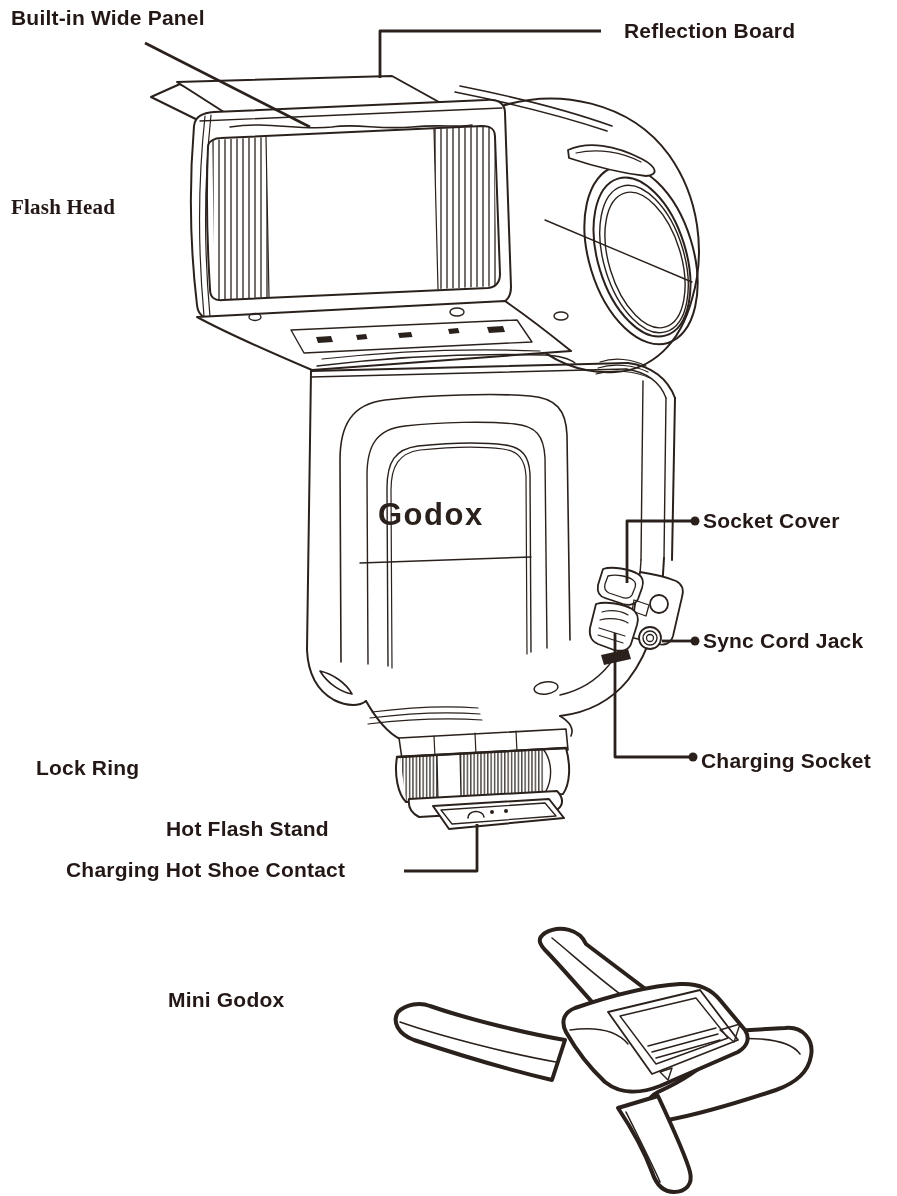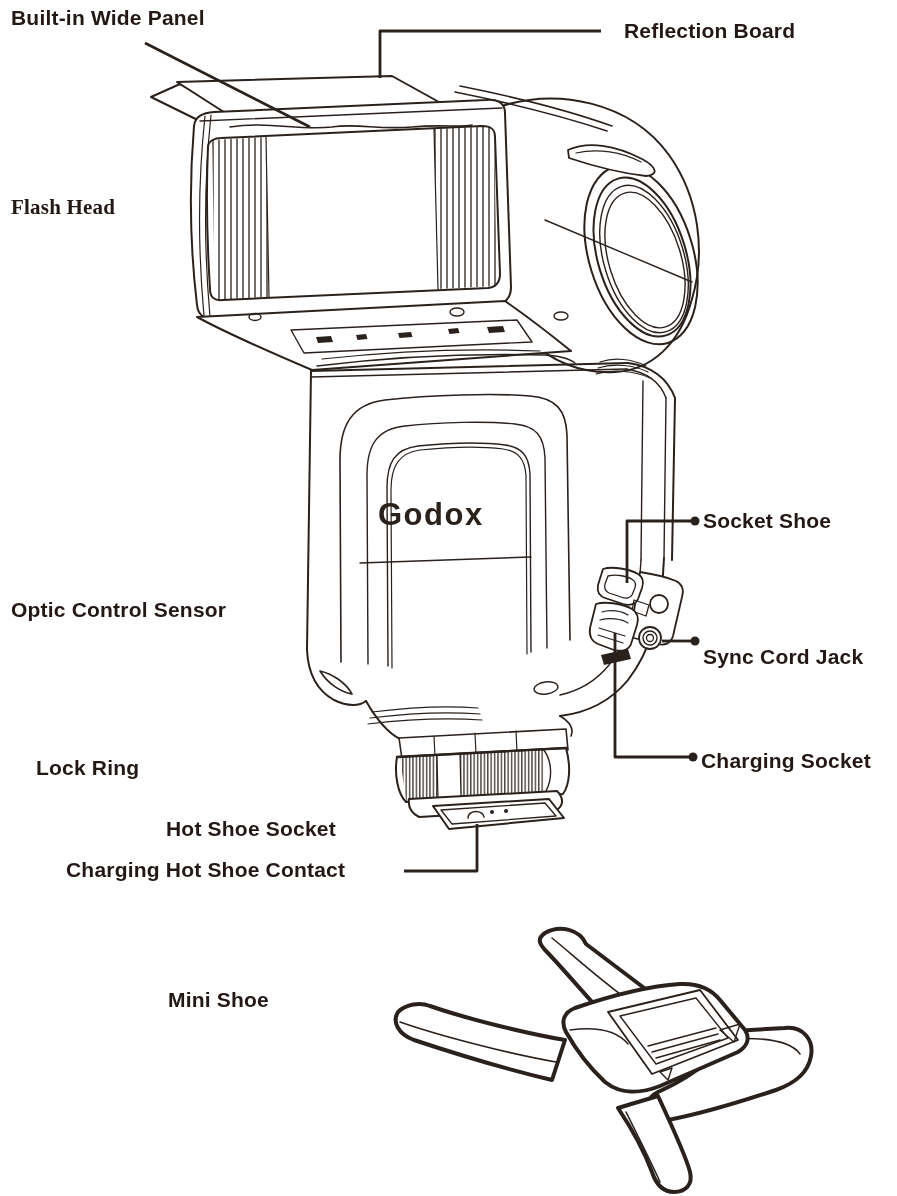--- a/index.html
+++ b/index.html
@@ -213,22 +213,21 @@
         <circle cx="695" cy="521" r="4.5"></circle>
         <circle cx="695" cy="641" r="4.5"></circle>
         <circle cx="693" cy="757" r="4.5"></circle>
       </g>
     </g>
   </svg>
 
   <div class="diagram-label" style="left:624px;top:18px;">Reflection Board</div>
   <div class="diagram-label" style="left:11px;top:5px;">Built-in Wide Panel</div>
   <div class="diagram-label" style="left:11px;top:194px;font-family:Liberation Serif, serif;">Flash Head</div>
-  <div class="diagram-label" style="left:703px;top:508px;">Socket Shoe</div>
-  <div class="diagram-label" style="left:11px;top:597px;">Optic Control Sensor</div>
-  <div class="diagram-label" style="left:703px;top:628px;margin-top:16px;">Sync Cord Jack</div>
+  <div class="diagram-label" style="left:703px;top:508px;">Socket Cover</div>
+  <div class="diagram-label" style="left:703px;top:628px;">Sync Cord Jack</div>
   <div class="diagram-label" style="left:701px;top:748px;">Charging Socket</div>
   <div class="diagram-label" style="left:28px;top:755px;margin-left:8px;">Lock Ring</div>
-  <div class="diagram-label" style="left:166px;top:816px;">Hot Shoe Socket</div>
+  <div class="diagram-label" style="left:166px;top:816px;">Hot Flash Stand</div>
   <div class="diagram-label" style="left:66px;top:857px;">Charging Hot Shoe Contact</div>
-  <div class="diagram-label" style="left:168px;top:987px;">Mini Shoe</div>
+  <div class="diagram-label" style="left:168px;top:987px;">Mini Godox</div>
 
 </div>
 
 </body></html>

